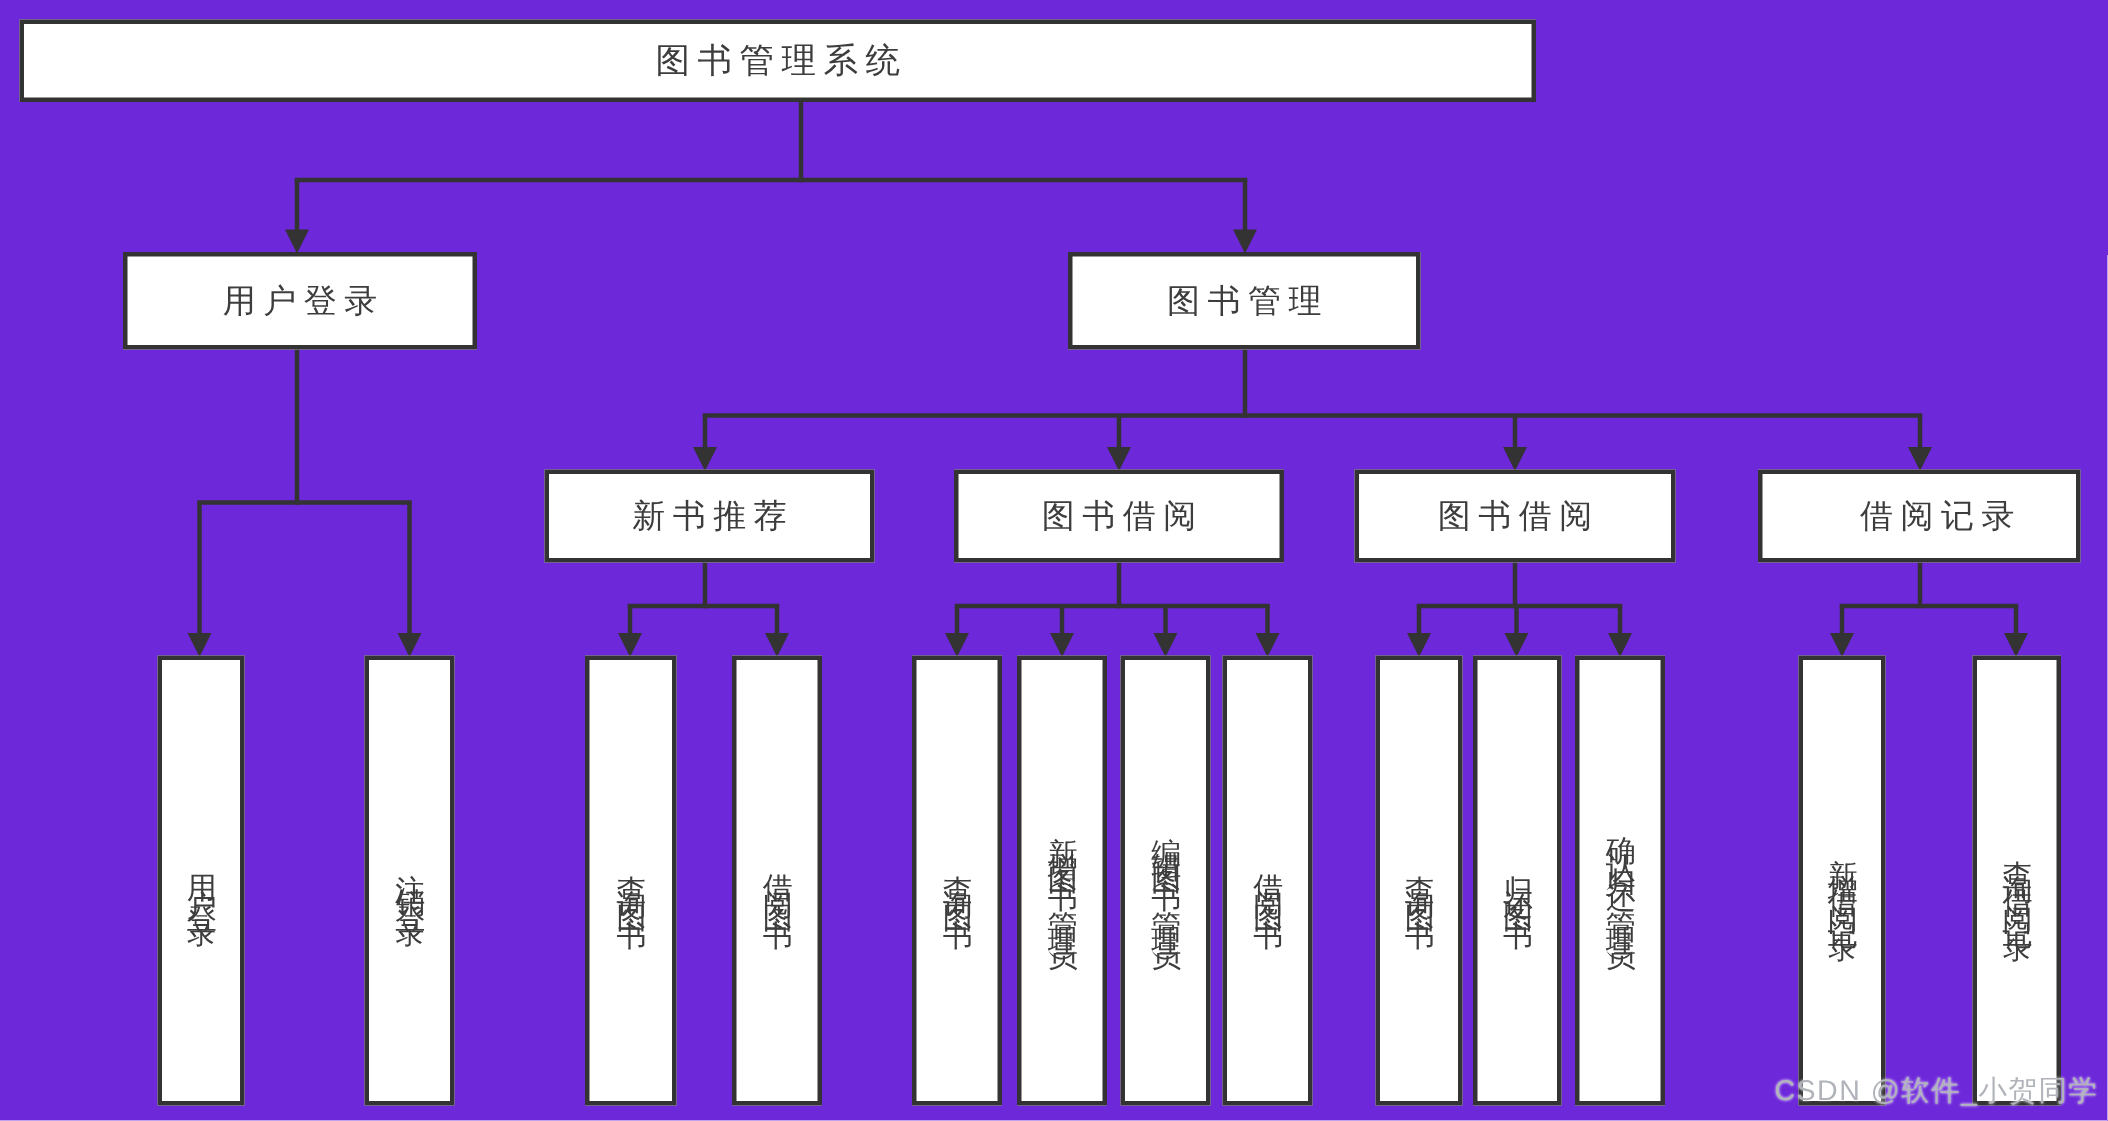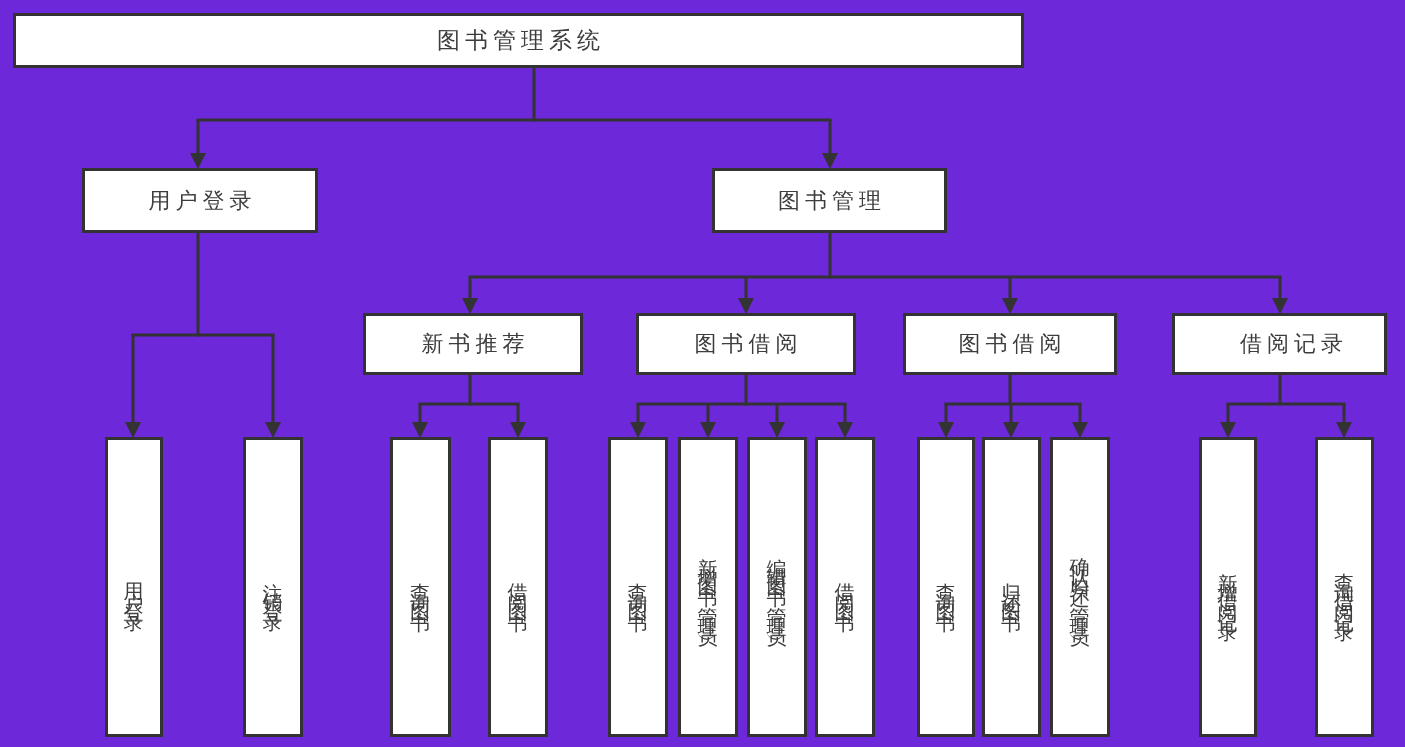--- a/index.html
+++ b/index.html
@@ -143,14 +143,15 @@
   <div class="box v" style="left:747px;top:437px;width:60px;height:300px;">编辑图书（管理员）</div>
   <div class="box v" style="left:815px;top:437px;width:60px;height:300px;">借阅图书</div>
 
   <div class="box v" style="left:917px;top:437px;width:58px;height:300px;">查询图书</div>
   <div class="box v" style="left:982px;top:437px;width:59px;height:300px;">归还图书</div>
   <div class="box v" style="left:1050px;top:437px;width:60px;height:300px;">确认归还（管理员）</div>
 
   <div class="box v" style="left:1199px;top:437px;width:58px;height:300px;">新增借阅记录</div>
   <div class="box v" style="left:1315px;top:437px;width:59px;height:300px;">查询借阅记录</div>
 
+  <div id="watermark">CSDN @软件_小贺同学</div>
 
 </div>
 
 </body></html>

